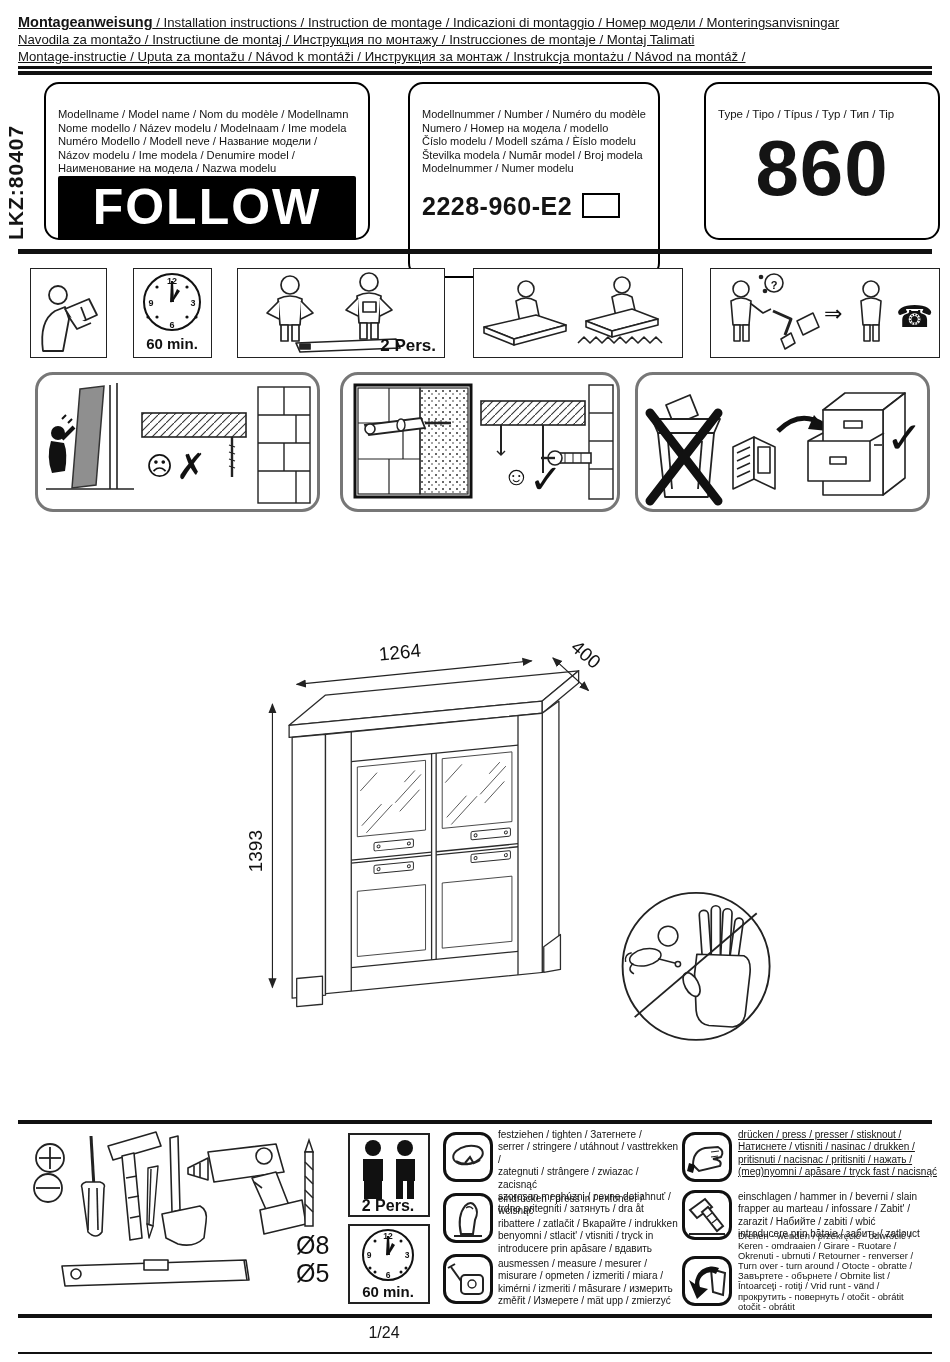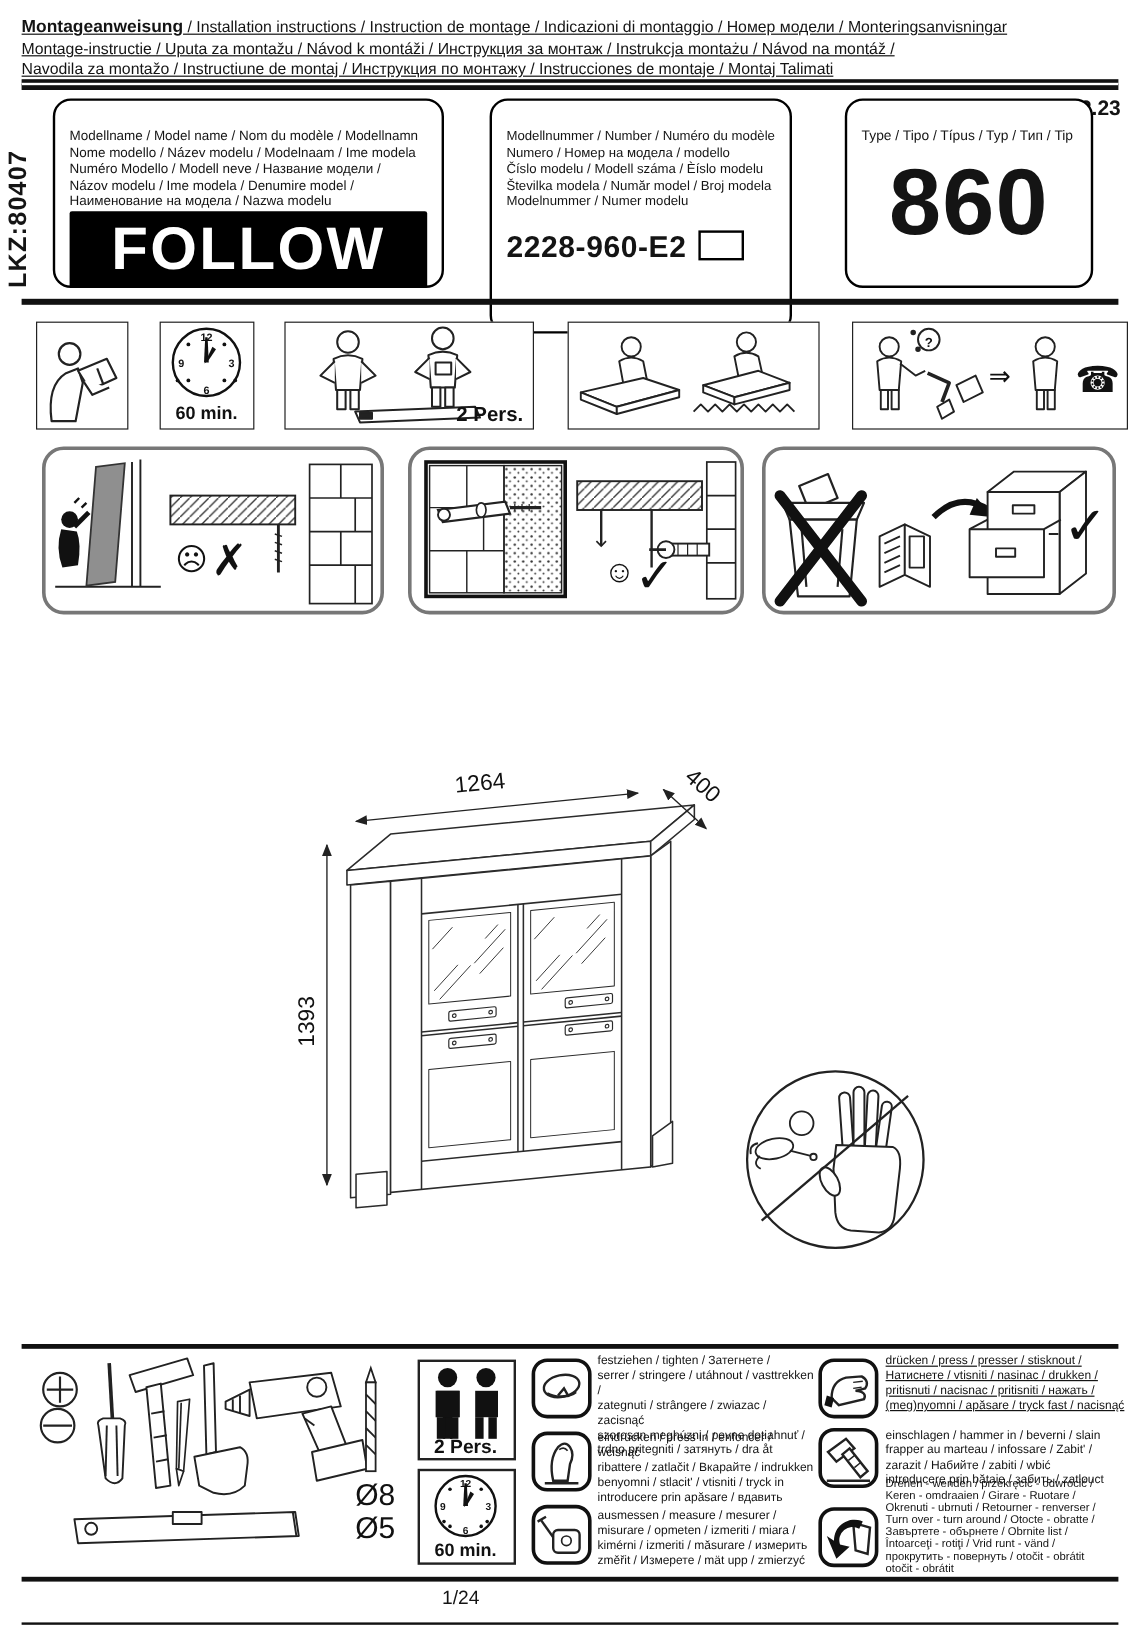--- a/index.html
+++ b/index.html
@@ -31,22 +31,22 @@
   svg{display:block;}
   svg text{font-family:"Liberation Sans","DejaVu Sans",sans-serif;}
 </style>
 </head>
 <body>
 
 <div class="page">
 
   <div class="abs hdr">
     <div><b>Montageanweisung</b><span> / Installation instructions / Instruction de montage / Indicazioni di montaggio / Номер модели / Monteringsanvisningar</span></div>
+    <div>Navodila za montažo / Instructiune de montaj / Инструкция по монтажу / Instrucciones de montaje / Montaj Talimati</div>
     <div>Montage-instructie / Uputa za montažu / Návod k montáži / Инструкция за монтаж / Instrukcja montażu / Návod na montáž /</div>
-    <div>Navodila za montažo / Instructiune de montaj / Инструкция по монтажу / Instrucciones de montaje / Montaj Talimati</div>
   </div>
   <div class="abs date">14.02.23</div>
   <div class="abs rule2"></div>
 
   <div class="abs lkz">LKZ:80407</div>
 
   <div class="bx" style="left:44px;top:82px;width:326px;height:158px;">
     <div class="langs">Modellname / Model name / Nom du modèle / Modellnamn
 Nome modello / Název modelu / Modelnaam / Ime modela
 Numéro Modello / Modell neve / Название модели /
@@ -57,21 +57,21 @@
 
   <div class="bx" style="left:408px;top:82px;width:252px;height:196px;">
     <div class="langs" style="font-size:11px;">Modellnummer / Number / Numéro du modèle
 Numero / Номер на модела / modello
 Číslo modelu / Modell száma / Èíslo modelu
 Številka modela / Număr model / Broj modela
 Modelnummer / Numer modelu</div>
     <div class="modelno"><span>2228-960-E2</span><span class="chk"></span></div>
   </div>
 
-  <div class="bx" style="left:704px;top:82px;width:207px;height:158px;">
+  <div class="bx" style="left:704px;top:82px;width:236px;height:158px;">
     <div class="langs" style="font-size:11.5px;">Type / Tipo / Típus / Typ / Тип / Tip</div>
     <div class="typeval">860</div>
   </div>
 
   <div class="abs rule1"></div>
 
   <div class="ib" style="left:30px;top:268px;width:77px;height:90px;">
     <svg width="73" height="86" viewBox="0 0 73 86">
       <g fill="#fff" stroke="#222" stroke-width="1.8" stroke-linejoin="round">
         <path d="M12,82 Q8,52 24,42 L34,38 L38,50 L32,82 Z"></path>

